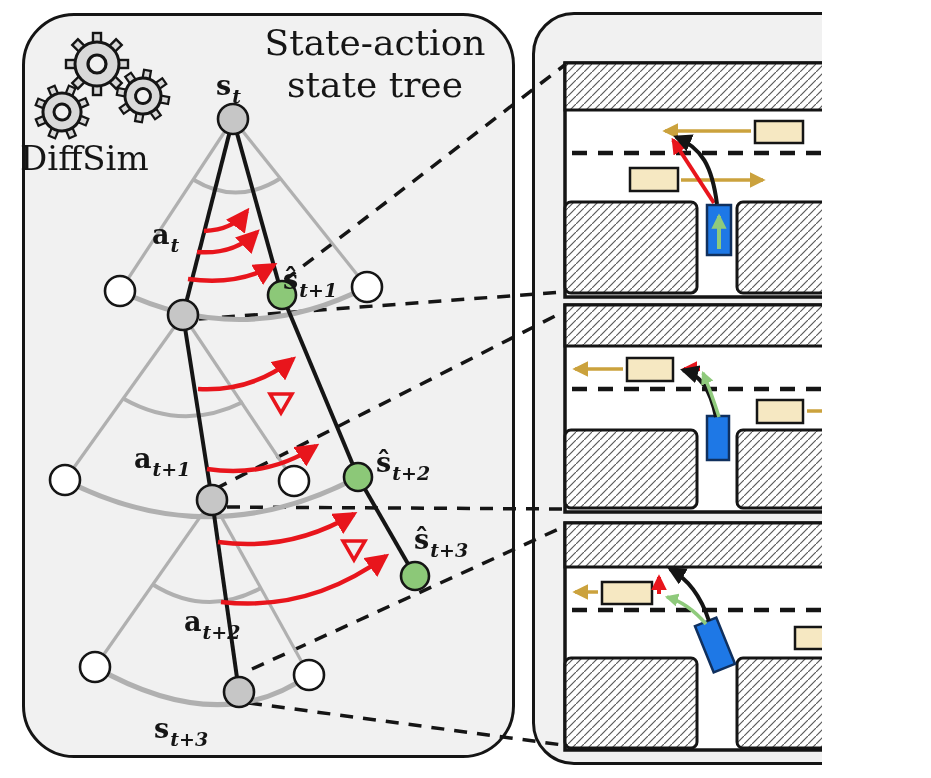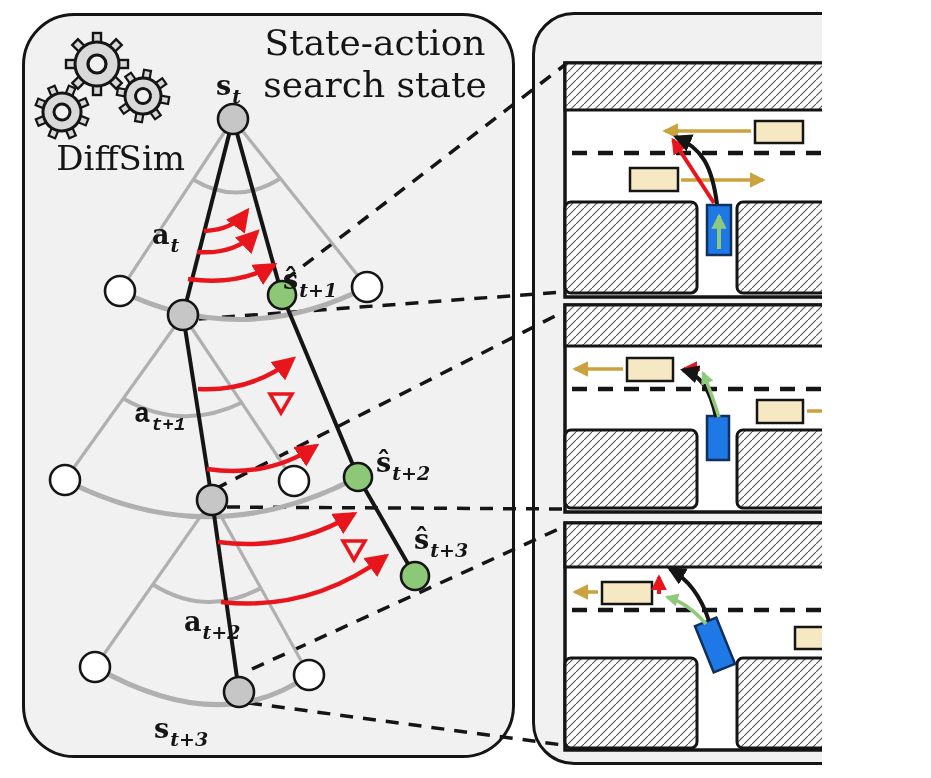--- a/index.html
+++ b/index.html
@@ -5,21 +5,21 @@
   html,body{margin:0;padding:0;background:#ffffff;}
   #stage{position:relative;width:822px;height:778px;background:#ffffff;overflow:hidden;
          font-family:"DejaVu Serif","Liberation Serif",serif;}
   .panel{position:absolute;background:#f1f1f1;border:3px solid #151515;box-sizing:border-box;}
   #left-panel{left:22px;top:13px;width:493px;height:745px;border-radius:52px;}
   #right-panel{left:532px;top:12px;width:370px;height:753px;border-radius:42px;}
   #gfx{position:absolute;left:0;top:0;width:931px;height:778px;}
   .t-title{position:absolute;color:#151515;text-align:center;line-height:1.18;font-size:36px;letter-spacing:0px;}
   #tree-title{left:240px;top:22px;width:270px;}
   #imagined-title{left:552px;top:16px;width:330px;}
-  #diffsim-label{position:absolute;left:20px;top:138px;width:165px;text-align:right;
+  #diffsim-label{position:absolute;left:20px;top:138px;width:165px;text-align:left;
                  font-size:34px;color:#151515;}
   .mlabel{position:absolute;color:#151515;font-weight:bold;font-size:27px;white-space:nowrap;}
   .mlabel sub{font-size:19px;font-style:italic;font-weight:bold;line-height:0;position:relative;top:2px;left:1px;}
 </style>
 </head>
 <body>
 
 <div id="stage">
 
   <div id="left-panel" class="panel"></div>
@@ -204,26 +204,26 @@
       <line x1="846" y1="638" x2="864" y2="638" stroke="#cba23d" stroke-width="3.5" marker-end="url(#m-tan)"></line>
       <rect x="703.5" y="620" width="23" height="50" transform="rotate(-22 715 645)" fill="#1e78e6" stroke="#10305e" stroke-width="2.5"></rect>
       <path d="M 659,594 L 659,577" stroke="#e8151c" stroke-width="4" fill="none" marker-end="url(#m-red)"></path>
       <path d="M 709,621 Q 697,584 670,569" stroke="#151515" stroke-width="4" fill="none" marker-end="url(#m-black)"></path>
       <path d="M 706,624 Q 688,603 667,597" stroke="#8fca7c" stroke-width="3.5" fill="none" marker-end="url(#m-green)"></path>
     </g>
   </svg>
 
   <div id="tree-title" class="t-title">
     <div>State-action</div>
-    <div>search state</div>
+    <div>state tree</div>
   </div>
   <div id="diffsim-label">DiffSim</div>
 
   <div class="mlabel" style="left:216px;top:70px;"><span>s</span><sub>t</sub></div>
   <div class="mlabel" style="left:152px;top:219px;"><span>a</span><sub>t</sub></div>
   <div class="mlabel" style="left:283px;top:248px;margin-top:16px;"><span>ŝ</span><sub>t+1</sub></div>
-  <div class="mlabel" style="left:134px;top:400px;font-family:Liberation Mono, monospace;"><span>a</span><sub>t+1</sub></div>
+  <div class="mlabel" style="left:134px;top:443px;"><span>a</span><sub>t+1</sub></div>
   <div class="mlabel" style="left:376px;top:447px;"><span>ŝ</span><sub>t+2</sub></div>
   <div class="mlabel" style="left:414px;top:524px;"><span>ŝ</span><sub>t+3</sub></div>
   <div class="mlabel" style="left:160px;top:606px;margin-left:24px;"><span>a</span><sub>t+2</sub></div>
   <div class="mlabel" style="left:154px;top:713px;"><span>s</span><sub>t+3</sub></div>
 
 </div>
 
 </body></html>

